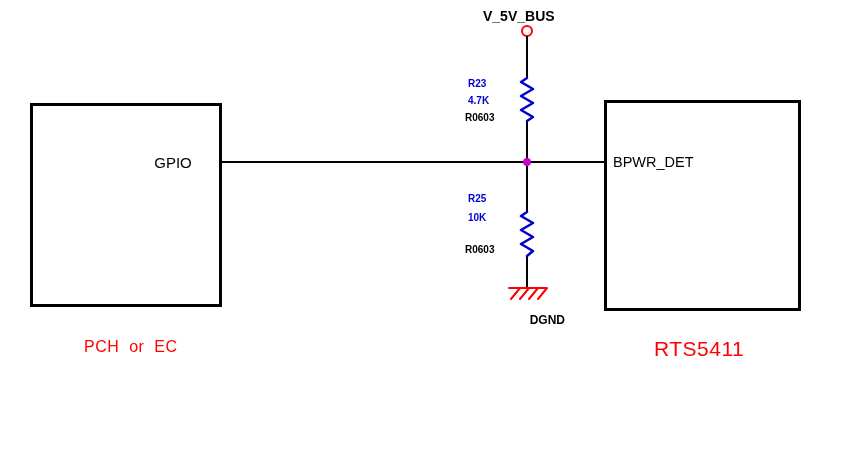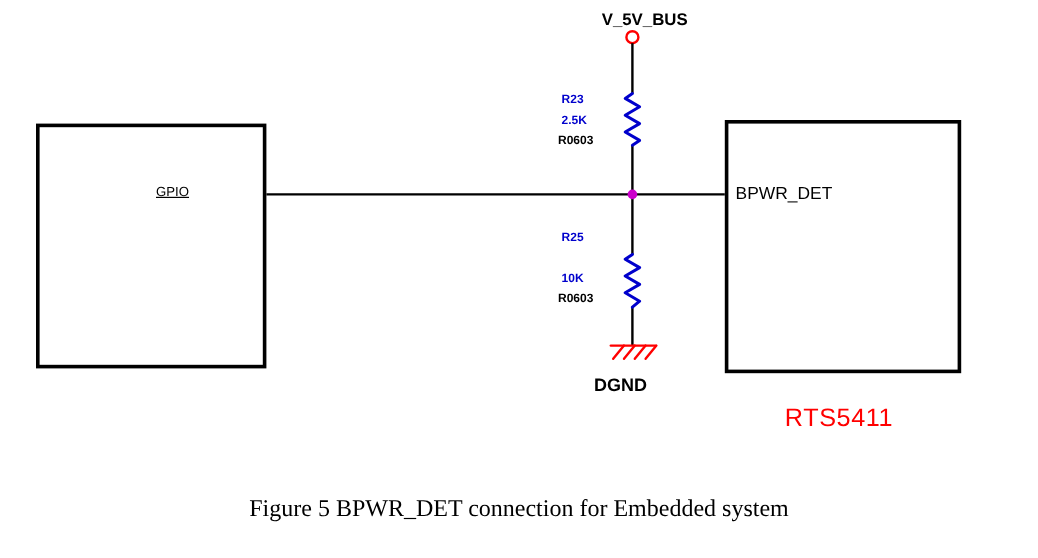--- a/index.html
+++ b/index.html
@@ -12,37 +12,37 @@
   .wire { stroke:#000000; stroke-width:2; fill:none; }
   .zigzag { stroke-width:2.5; fill:none; stroke-linejoin:round; stroke-linecap:round; }
   .gnd-line { stroke-width:2; fill:none; stroke-linecap:round; }
 
   .block { position:absolute; border:3px solid #000000; background:transparent; }
   .block-left  { left:30px;  top:103px; width:192px; height:204px; }
   .block-right { left:604px; top:100px; width:197px; height:211px; }
 
   .lbl { position:absolute; line-height:1.2; white-space:pre; }
 
-  .net-label   { left:483px; top:8px;  width:90px; text-align:right; font-size:14px; font-weight:700; }
-  .pin-gpio    { left:130px; top:154px; width:86px; text-align:left; font-size:11px;text-decoration:underline; }
+  .net-label   { left:483px; top:8px;  width:90px; text-align:left; font-size:14px; font-weight:700; }
+  .pin-gpio    { left:130px; top:154px; width:86px; text-align:center; font-size:15px; }
   .pin-bpwr    { left:613px; top:154px; font-size:14.5px;text-align:right; }
 
   .res-lbl { font-size:10px; font-weight:700; }
   .blue { color:#0000cc; }
   .red  { color:#ff0000; }
 
   .r23-ref { left:468px; top:78px; }
   .r23-val { left:468px; top:95px; }
   .r23-pkg { left:465px; top:112px; }
 
   .r25-ref { left:468px; top:193px; }
-  .r25-val { left:468px; top:227px; }
+  .r25-val { left:468px; top:212px; }
   .r25-pkg { left:465px; top:244px; }
 
-  .gnd-label { left:495px; top:313px; width:70px; text-align:left; font-size:15px; font-weight:600; }
+  .gnd-label { left:495px; top:313px; width:70px; text-align:right; font-size:12px; font-weight:600; }
 
   .name-left  { left:84px;  top:337px; font-size:16px; font-weight:500; letter-spacing:0.5px; }
   .name-right { left:654px; top:336px; font-size:21px; font-weight:500; letter-spacing:0.5px; }
 
   .caption { left:0; top:412px; width:865px; text-align:center;
              font-family:"Liberation Serif", serif; font-size:20px; color:#000; }
 </style>
 </head>
 <body>
 
@@ -75,26 +75,26 @@
   </svg>
 
   <div class="block block-left"></div>
   <div class="block block-right"></div>
 
   <div class="lbl net-label">V_5V_BUS</div>
   <div class="lbl pin-gpio">GPIO</div>
   <div class="lbl pin-bpwr">BPWR_DET</div>
 
   <div class="lbl res-lbl blue r23-ref">R23</div>
-  <div class="lbl res-lbl blue r23-val">2.5K</div>
+  <div class="lbl res-lbl blue r23-val">4.7K</div>
   <div class="lbl res-lbl r23-pkg">R0603</div>
 
   <div class="lbl res-lbl blue r25-ref">R25</div>
   <div class="lbl res-lbl blue r25-val">10K</div>
   <div class="lbl res-lbl r25-pkg">R0603</div>
 
   <div class="lbl gnd-label">DGND</div>
 
+  <div class="lbl red name-left">PCH  or  EC</div>
   <div class="lbl red name-right">RTS5411</div>
 
-  <div class="lbl caption">Figure 5 BPWR_DET connection for Embedded system</div>
 
 </div>
 
 </body></html>

